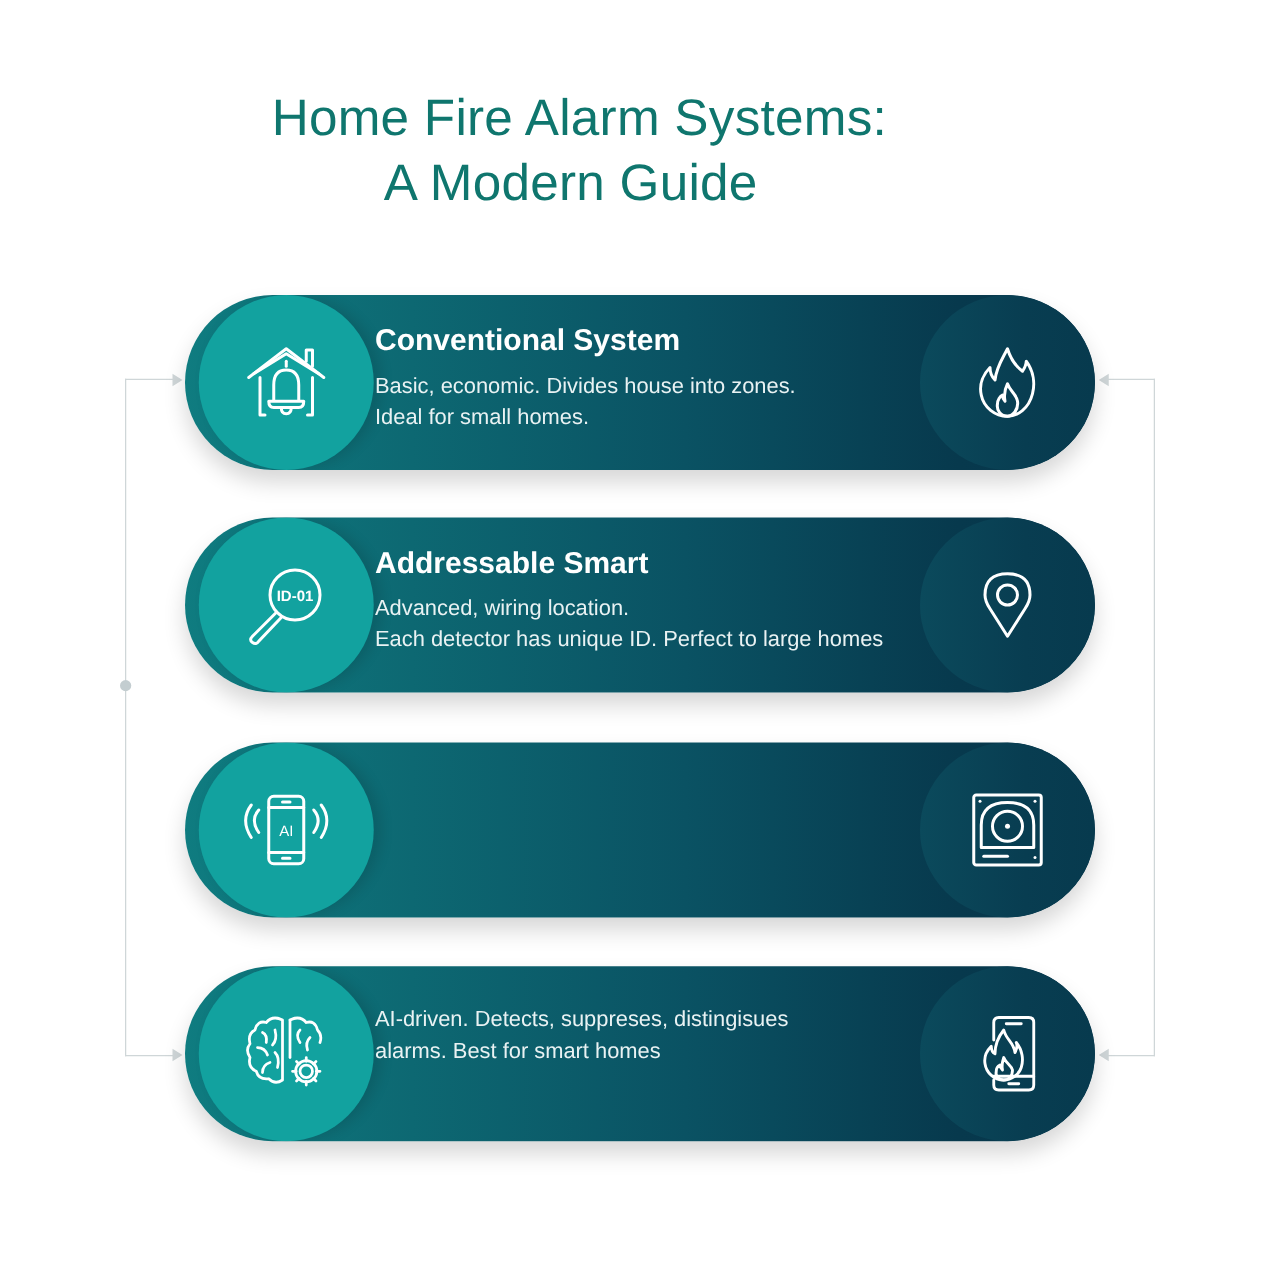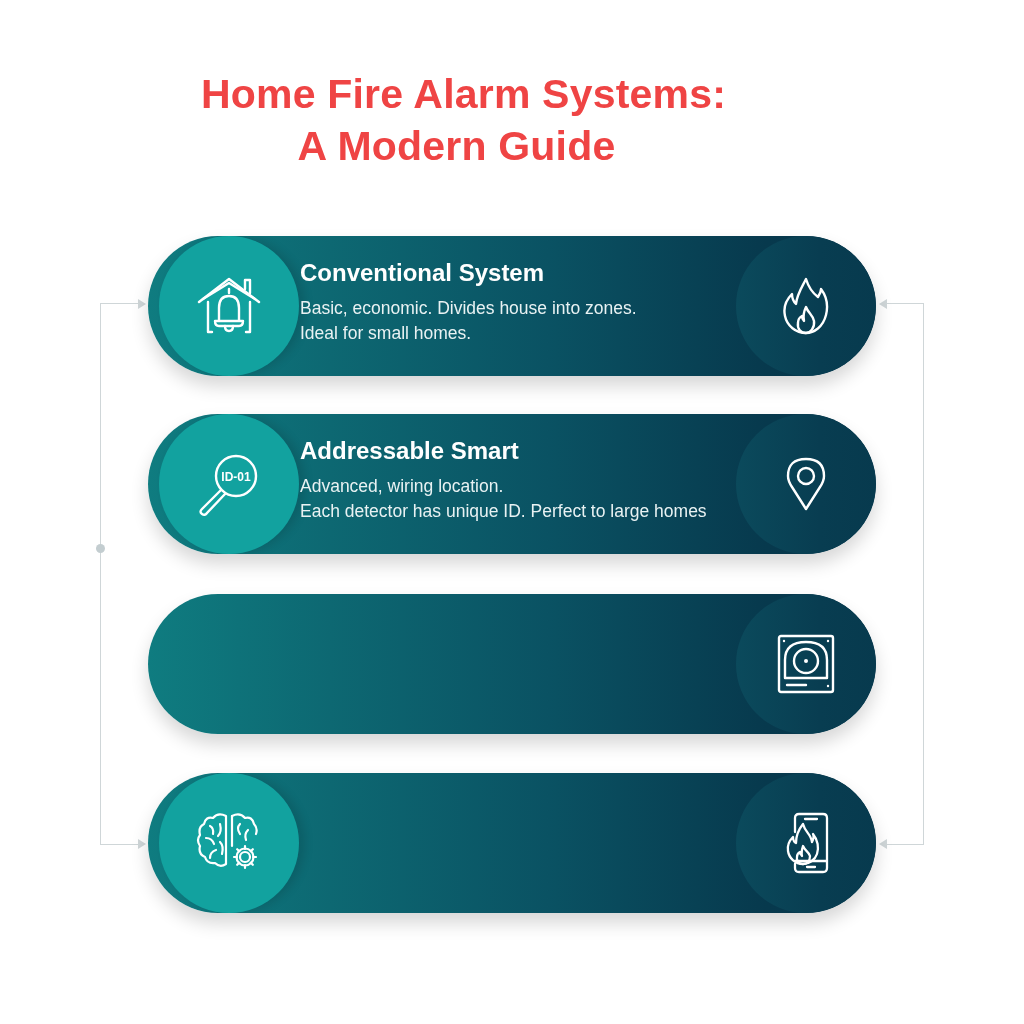--- a/index.html
+++ b/index.html
@@ -3,22 +3,22 @@
 <meta charset="utf-8">
 <style>
   html, body { margin: 0; padding: 0; }
   body {
     width: 1024px; height: 1024px; position: relative; overflow: hidden;
     background: #ffffff;
     font-family: "Liberation Sans", sans-serif;
   }
   .title {
     position: absolute; left: 0; top: 68px; width: 927px;
-    text-align: center; font-weight: bold; font-size: 41px; line-height: 52px;
-    color: #ef4444; letter-spacing: 0.2px;
+    text-align: center; font-weight: normal; font-size: 41px; line-height: 52px;
+    color: #0f766e; letter-spacing: 0.2px;
   }
   .title div { white-space: nowrap; }
   .title .l2 { margin-left: -14px; }
 
   .connector { position: absolute; border-color: #cfd6d8; border-style: solid; }
   .conn-left { left: 100px; top: 303px; width: 38px; height: 540px; border-width: 1.5px 0 1.5px 1.5px; }
   .conn-right { left: 886px; top: 303px; width: 37px; height: 540px; border-width: 1.5px 1.5px 1.5px 0; }
   .arrow { position: absolute; width: 0; height: 0; border-top: 5px solid transparent; border-bottom: 5px solid transparent; }
   .arrow.r { border-left: 8px solid #cfd6d8; }
   .arrow.l { border-right: 8px solid #cfd6d8; }
@@ -108,20 +108,32 @@
   </div>
   <div class="rcircle">
     <svg width="40" height="54" viewBox="0 0 40 54" fill="none" stroke="#fff" stroke-width="2.4" stroke-linejoin="round">
       <path d="M20 52 L6 30 Q2 24 2 19 Q2 2 20 2 Q38 2 38 19 Q38 24 34 30 Z"></path>
       <circle cx="20" cy="19" r="8"></circle>
     </svg>
   </div>
 </div>
 
 <div class="pill" style="top:594px;">
+  <div class="lcircle">
+    <svg width="68" height="60" viewBox="0 0 68 60" fill="none" stroke="#fff" stroke-width="2.4" stroke-linecap="round" stroke-linejoin="round">
+      <rect x="20" y="3" width="28" height="54" rx="4"></rect>
+      <path d="M20 12 H48 M20 48 H48"></path>
+      <path d="M31 7.5 H37 M31 52.5 H37"></path>
+      <path d="M12 14 Q5 22 12 32"></path>
+      <path d="M6 10 Q-3 22 6 36"></path>
+      <path d="M56 14 Q63 22 56 32"></path>
+      <path d="M62 10 Q71 22 62 36"></path>
+      <text x="34" y="35" text-anchor="middle" fill="#fff" stroke="none" font-family="Liberation Sans, sans-serif" font-size="12">AI</text>
+    </svg>
+  </div>
   <div class="rcircle">
     <svg width="58" height="60" viewBox="0 0 58 60" fill="none" stroke="#fff" stroke-width="2.4" stroke-linecap="round" stroke-linejoin="round">
       <rect x="2" y="2" width="54" height="56" rx="2"></rect>
       <path d="M8 44 V26 Q8 8 29 8 Q50 8 50 26 V44 Z"></path>
       <circle cx="29" cy="27" r="12"></circle>
       <circle cx="29" cy="27" r="2" fill="#fff" stroke="none"></circle>
       <path d="M10 51 H29"></path>
       <circle cx="7" cy="7" r="1.2" fill="#fff" stroke="none"></circle>
       <circle cx="51" cy="7" r="1.2" fill="#fff" stroke="none"></circle>
       <circle cx="51" cy="52" r="1.2" fill="#fff" stroke="none"></circle>
@@ -136,20 +148,24 @@
       <path d="M36 4 Q44 0 49 6 Q56 4 58 12 Q62 16 60 22"></path>
       <path d="M36 4 V34"></path>
       <path d="M14 14 Q18 16 17 22 M10 26 Q16 26 18 32 M20 38 Q14 40 14 46 M24 12 Q26 20 22 24 M24 30 Q28 34 26 42"></path>
       <path d="M44 12 Q40 16 44 22 M52 18 Q48 22 50 28"></path>
       <circle cx="49" cy="45" r="5"></circle>
       <path d="M49 34 V37 M49 53 V56 M38 45 H41 M57 45 H60 M41.2 37.2 L43.3 39.3 M54.7 50.7 L56.8 52.8 M41.2 52.8 L43.3 50.7 M54.7 39.3 L56.8 37.2"></path>
       <circle cx="49" cy="45" r="8.5"></circle>
     </svg>
   </div>
   <div class="text">
+    <div class="desc">
+      <div>AI-driven. Detects, suppreses, distingisues</div>
+      <div>alarms. Best for smart homes</div>
+    </div>
   </div>
   <div class="rcircle">
     <svg width="50" height="62" viewBox="0 0 50 62" fill="none" stroke="#fff" stroke-width="2.3" stroke-linecap="round" stroke-linejoin="round">
       <path d="M14 20 V6 Q14 2 18 2 H42 Q46 2 46 6 V56 Q46 60 42 60 H18 Q14 60 14 56 V52"></path>
       <path d="M14 49 H46 M26 55 H34 M24 7 H36"></path>
       <path d="M22 12 C24 20 30 22 31 30 C33 26 33 24 32 22 C37 28 38 36 36 42 C34 48 28 52 22 52 C14 52 8 46 7 39 C6 33 9 28 12 25 C12 28 13 30 15 31 C15 24 18 17 22 12 Z"></path>
       <path d="M22 34 C24 39 28 40 29 44 C29 49 26 52 22 52 C18 52 15 49 16 45 C16 43 17 41 19 40 C19 42 20 43 21 44 C20 40 21 37 22 34 Z"></path>
     </svg>
   </div>
 </div>

